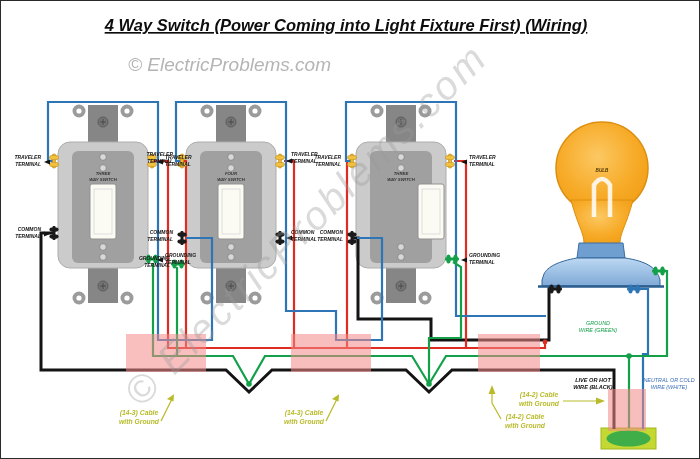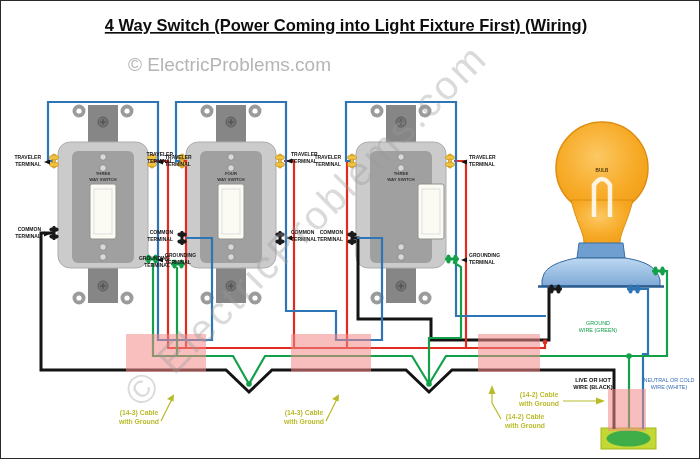--- a/index.html
+++ b/index.html
@@ -1,17 +1,17 @@
 <!DOCTYPE html>
 <html><head>
 <meta charset="utf-8">
 <style>
   html,body{margin:0;padding:0;background:#fff;}
   .page{width:700px;height:459px;position:relative;background:#fff;border:1px solid #2a2a2a;box-sizing:border-box;
-        font-family:"Liberation Sans", sans-serif;}
+        font-family:"Liberation Sans", sans-serif;font-style:italic;}
   svg{display:block;}
   .wire{fill:none;}
   .w-black path{stroke-width:3;}
   .w-red path{stroke-width:2.2;}
   .w-blue path{stroke-width:2.2;}
   .w-green path{stroke-width:2.2;}
   text{font-family:"Liberation Sans", sans-serif;}
   .t-title{font-size:16.5px;font-weight:bold;fill:#0d0d0d;text-decoration:underline;}
   .t-wm{font-size:19px;fill:#b5b5b5;}
   .t-wmd{font-size:40px;fill:#9a9a9a;opacity:.36;letter-spacing:3px;}

